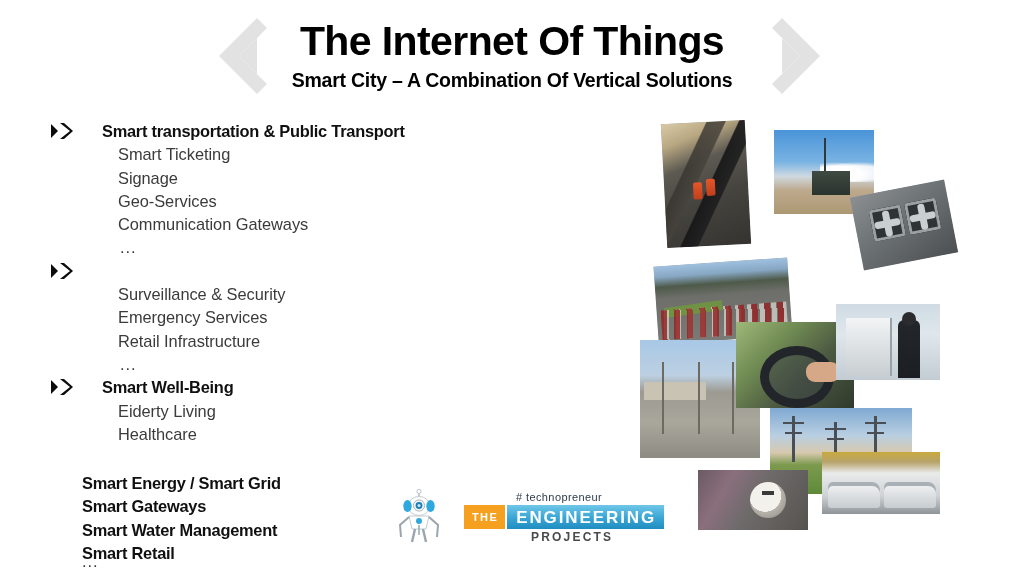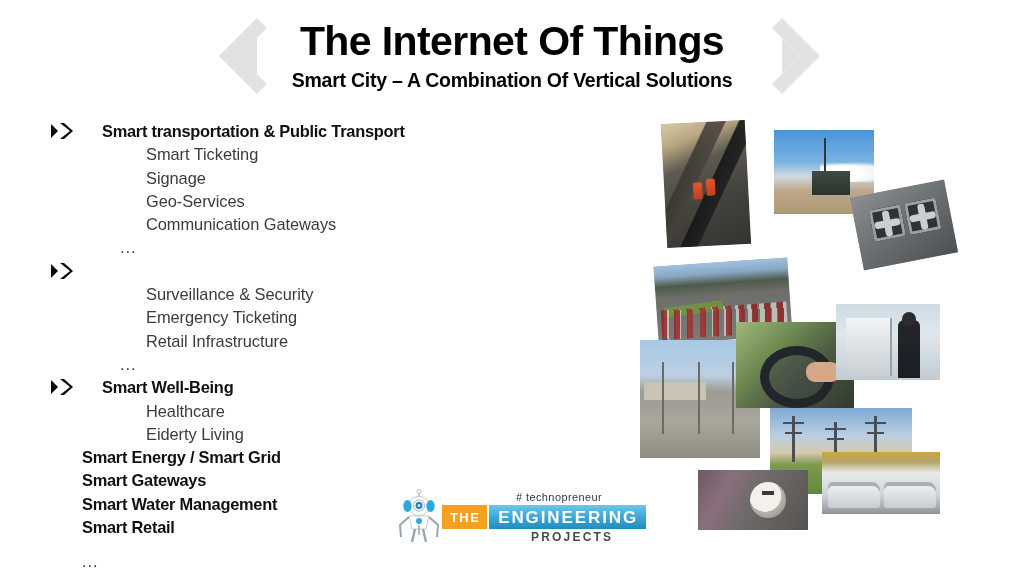--- a/index.html
+++ b/index.html
@@ -94,28 +94,28 @@
     letter-spacing: -0.25px;
     color: #101010;
     margin-left: 20px;
   }
   .row.plainhead .rowtext {
     left: 32px;
     font-size: 16.4px;
     font-weight: bold;
     letter-spacing: -0.25px;
     color: #101010;
+    margin-top: 26px;
   }
   .row.sub .rowtext {
     left: 68px;
     font-size: 16.4px;
     font-weight: normal;
     letter-spacing: -0.05px;
     color: #3b3b3b;
-    margin-left: 28px;
   }
   .row.ellipsis-sub .rowtext {
     left: 70px;
     font-size: 16.4px;
     color: #3b3b3b;
     letter-spacing: 1px;
   }
   .row.ellipsis-root .rowtext {
     left: 32px;
     font-size: 16.4px;
@@ -153,27 +153,28 @@
     position: absolute;
     left: 46px;
     top: 16px;
     height: 24px;
     display: flex;
     align-items: stretch;
   }
   #logo-the {
     background: #f6a01f;
     color: #ffffff;
-    font-size: 13px;
+    font-size: 11px;
     font-weight: bold;
     letter-spacing: 1.4px;
     padding: 0 7px 0 8px;
     display: flex;
     align-items: center;
     line-height: 1;
+    margin-left: 22px;
   }
   #logo-engineering {
     background: linear-gradient(to bottom, #6fc7e8 0%, #3fa9d6 48%, #1f8dc2 100%);
     color: #ffffff;
     font-size: 17px;
     font-weight: bold;
     letter-spacing: 1.9px;
     padding: 0 8px 0 9px;
     margin-left: 2px;
     display: flex;
@@ -427,41 +428,41 @@
     <div class="row head">
       <svg class="bullet" viewBox="0 0 24 20">
         <path d="M1 3 L8 10 L1 17 Z" fill="#0b0b0b"></path>
         <path d="M10 2 L20 10 L10 18 L14 18 L23 10 L14 2 Z" fill="#0b0b0b"></path>
       </svg>
     </div>
     <div class="row sub">
       <span class="rowtext">Surveillance &amp; Security</span>
     </div>
     <div class="row sub">
-      <span class="rowtext">Emergency Ticketing</span>
+      <span class="rowtext">Emergency Services</span>
     </div>
     <div class="row sub">
       <span class="rowtext">Retail Infrastructure</span>
     </div>
     <div class="row ellipsis-sub">
       <span class="rowtext">...</span>
     </div>
 
     <div class="row head">
       <svg class="bullet" viewBox="0 0 24 20">
         <path d="M1 3 L8 10 L1 17 Z" fill="#0b0b0b"></path>
         <path d="M10 2 L20 10 L10 18 L14 18 L23 10 L14 2 Z" fill="#0b0b0b"></path>
       </svg>
       <span class="rowtext">Smart Well-Being</span>
     </div>
     <div class="row sub">
+      <span class="rowtext">Eiderty Living</span>
+    </div>
+    <div class="row sub">
       <span class="rowtext">Healthcare</span>
-    </div>
-    <div class="row sub">
-      <span class="rowtext">Eiderty Living</span>
     </div>
 
     <div class="row plainhead">
       <span class="rowtext">Smart Energy / Smart Grid</span>
     </div>
     <div class="row plainhead">
       <span class="rowtext">Smart Gateways</span>
     </div>
     <div class="row plainhead">
       <span class="rowtext">Smart Water Management</span>

